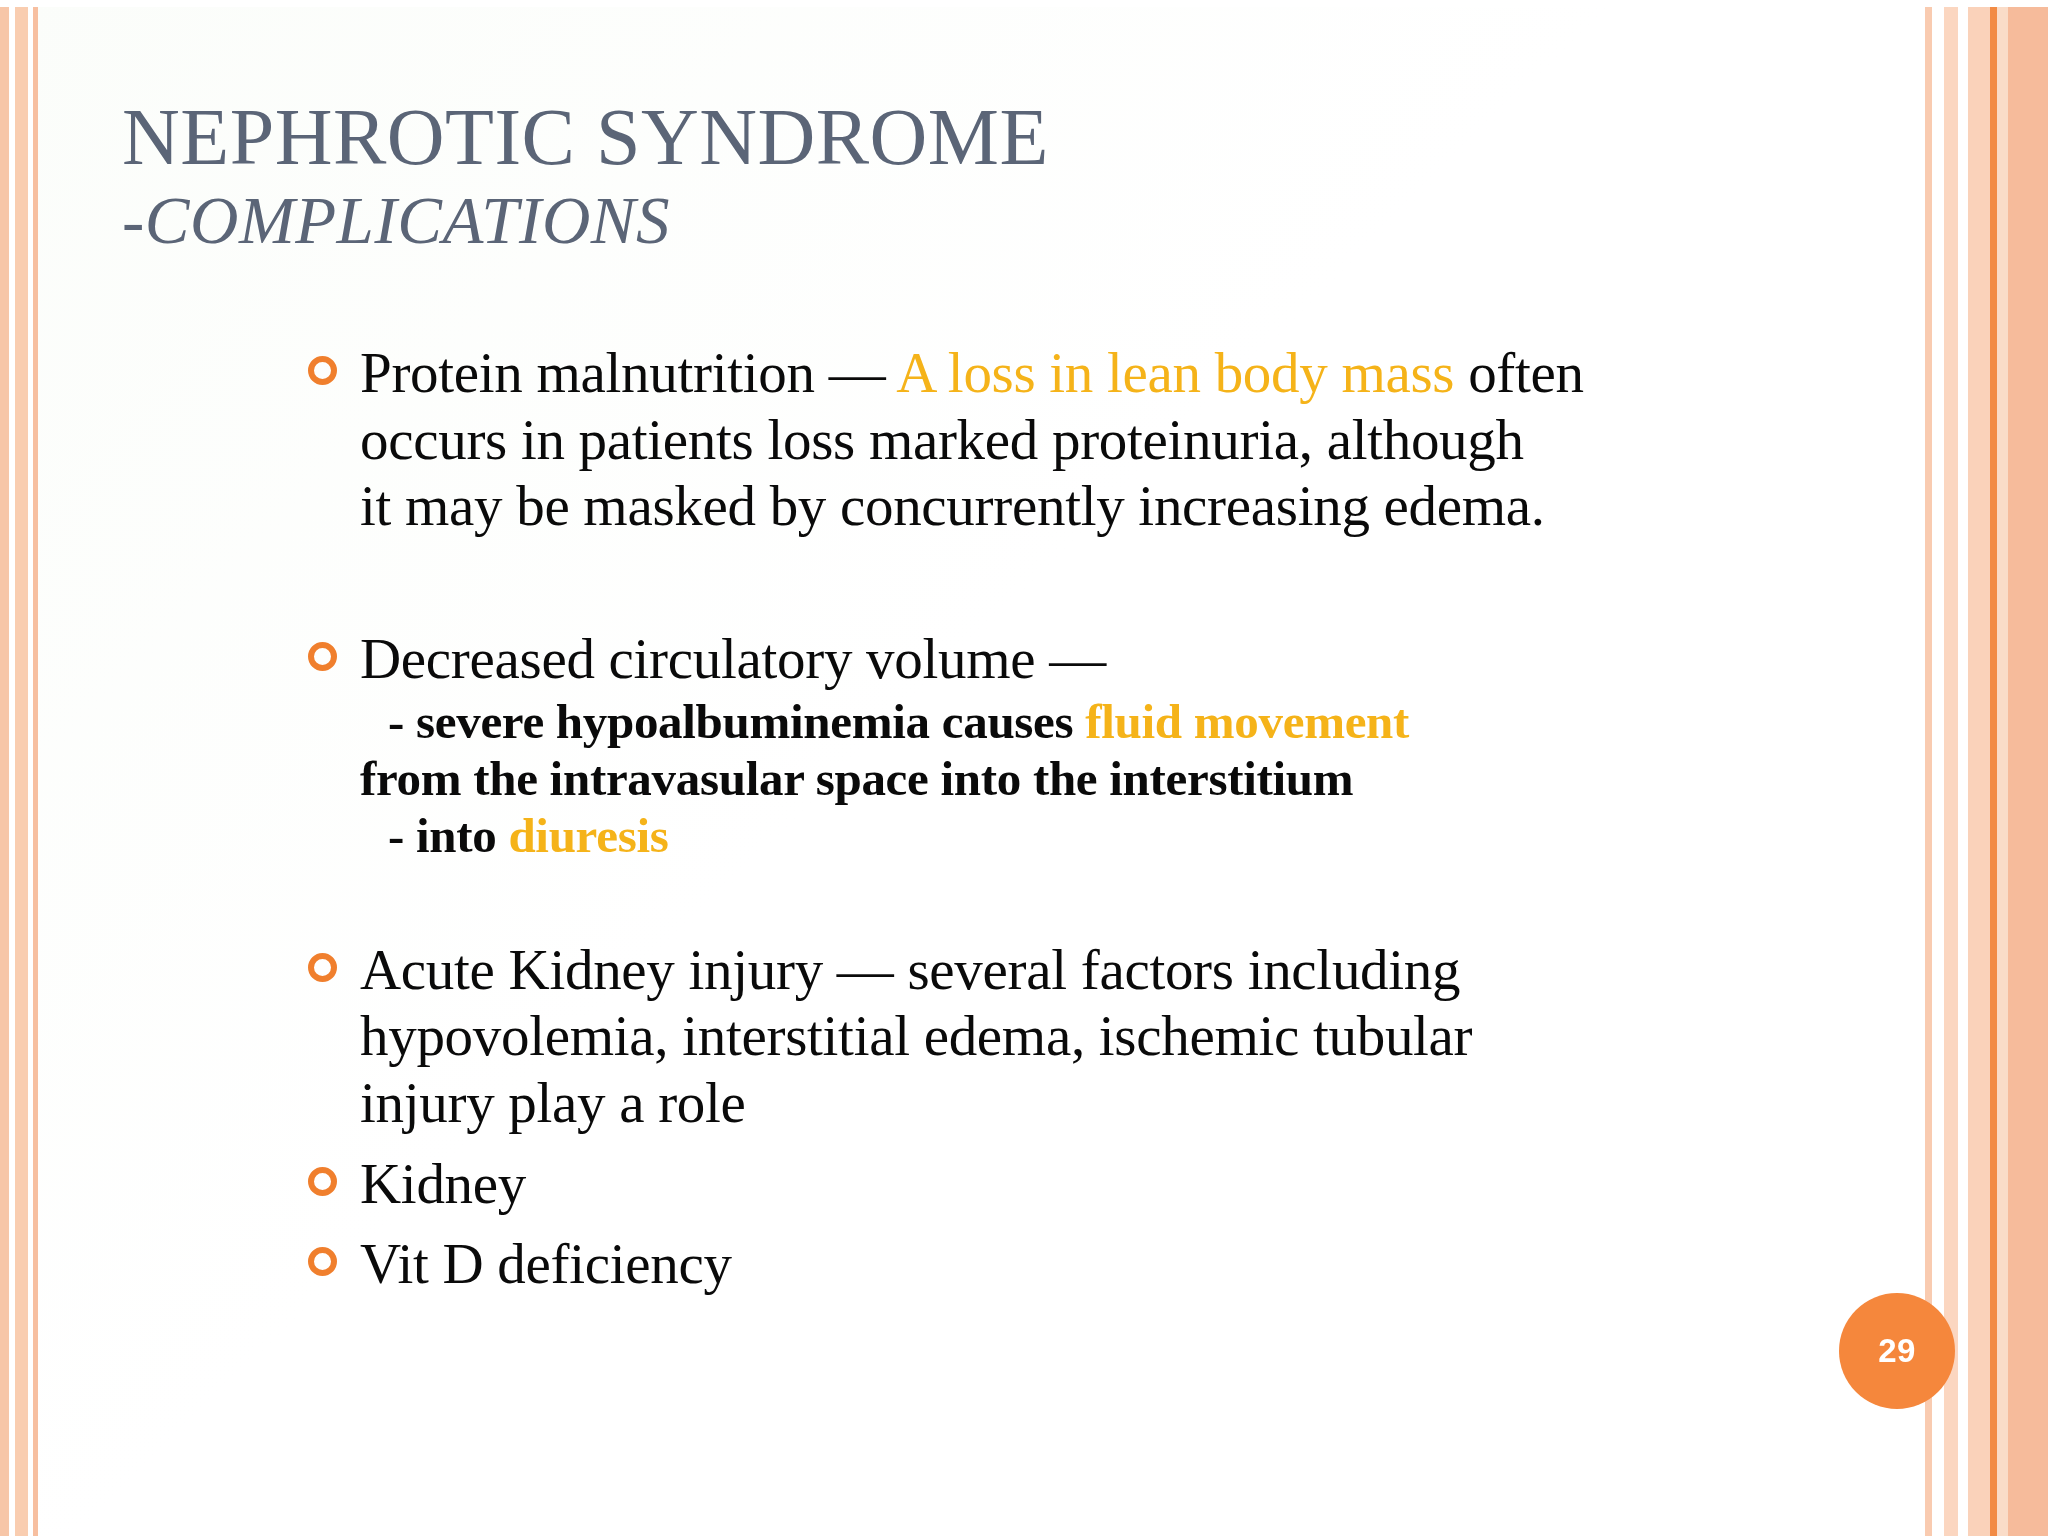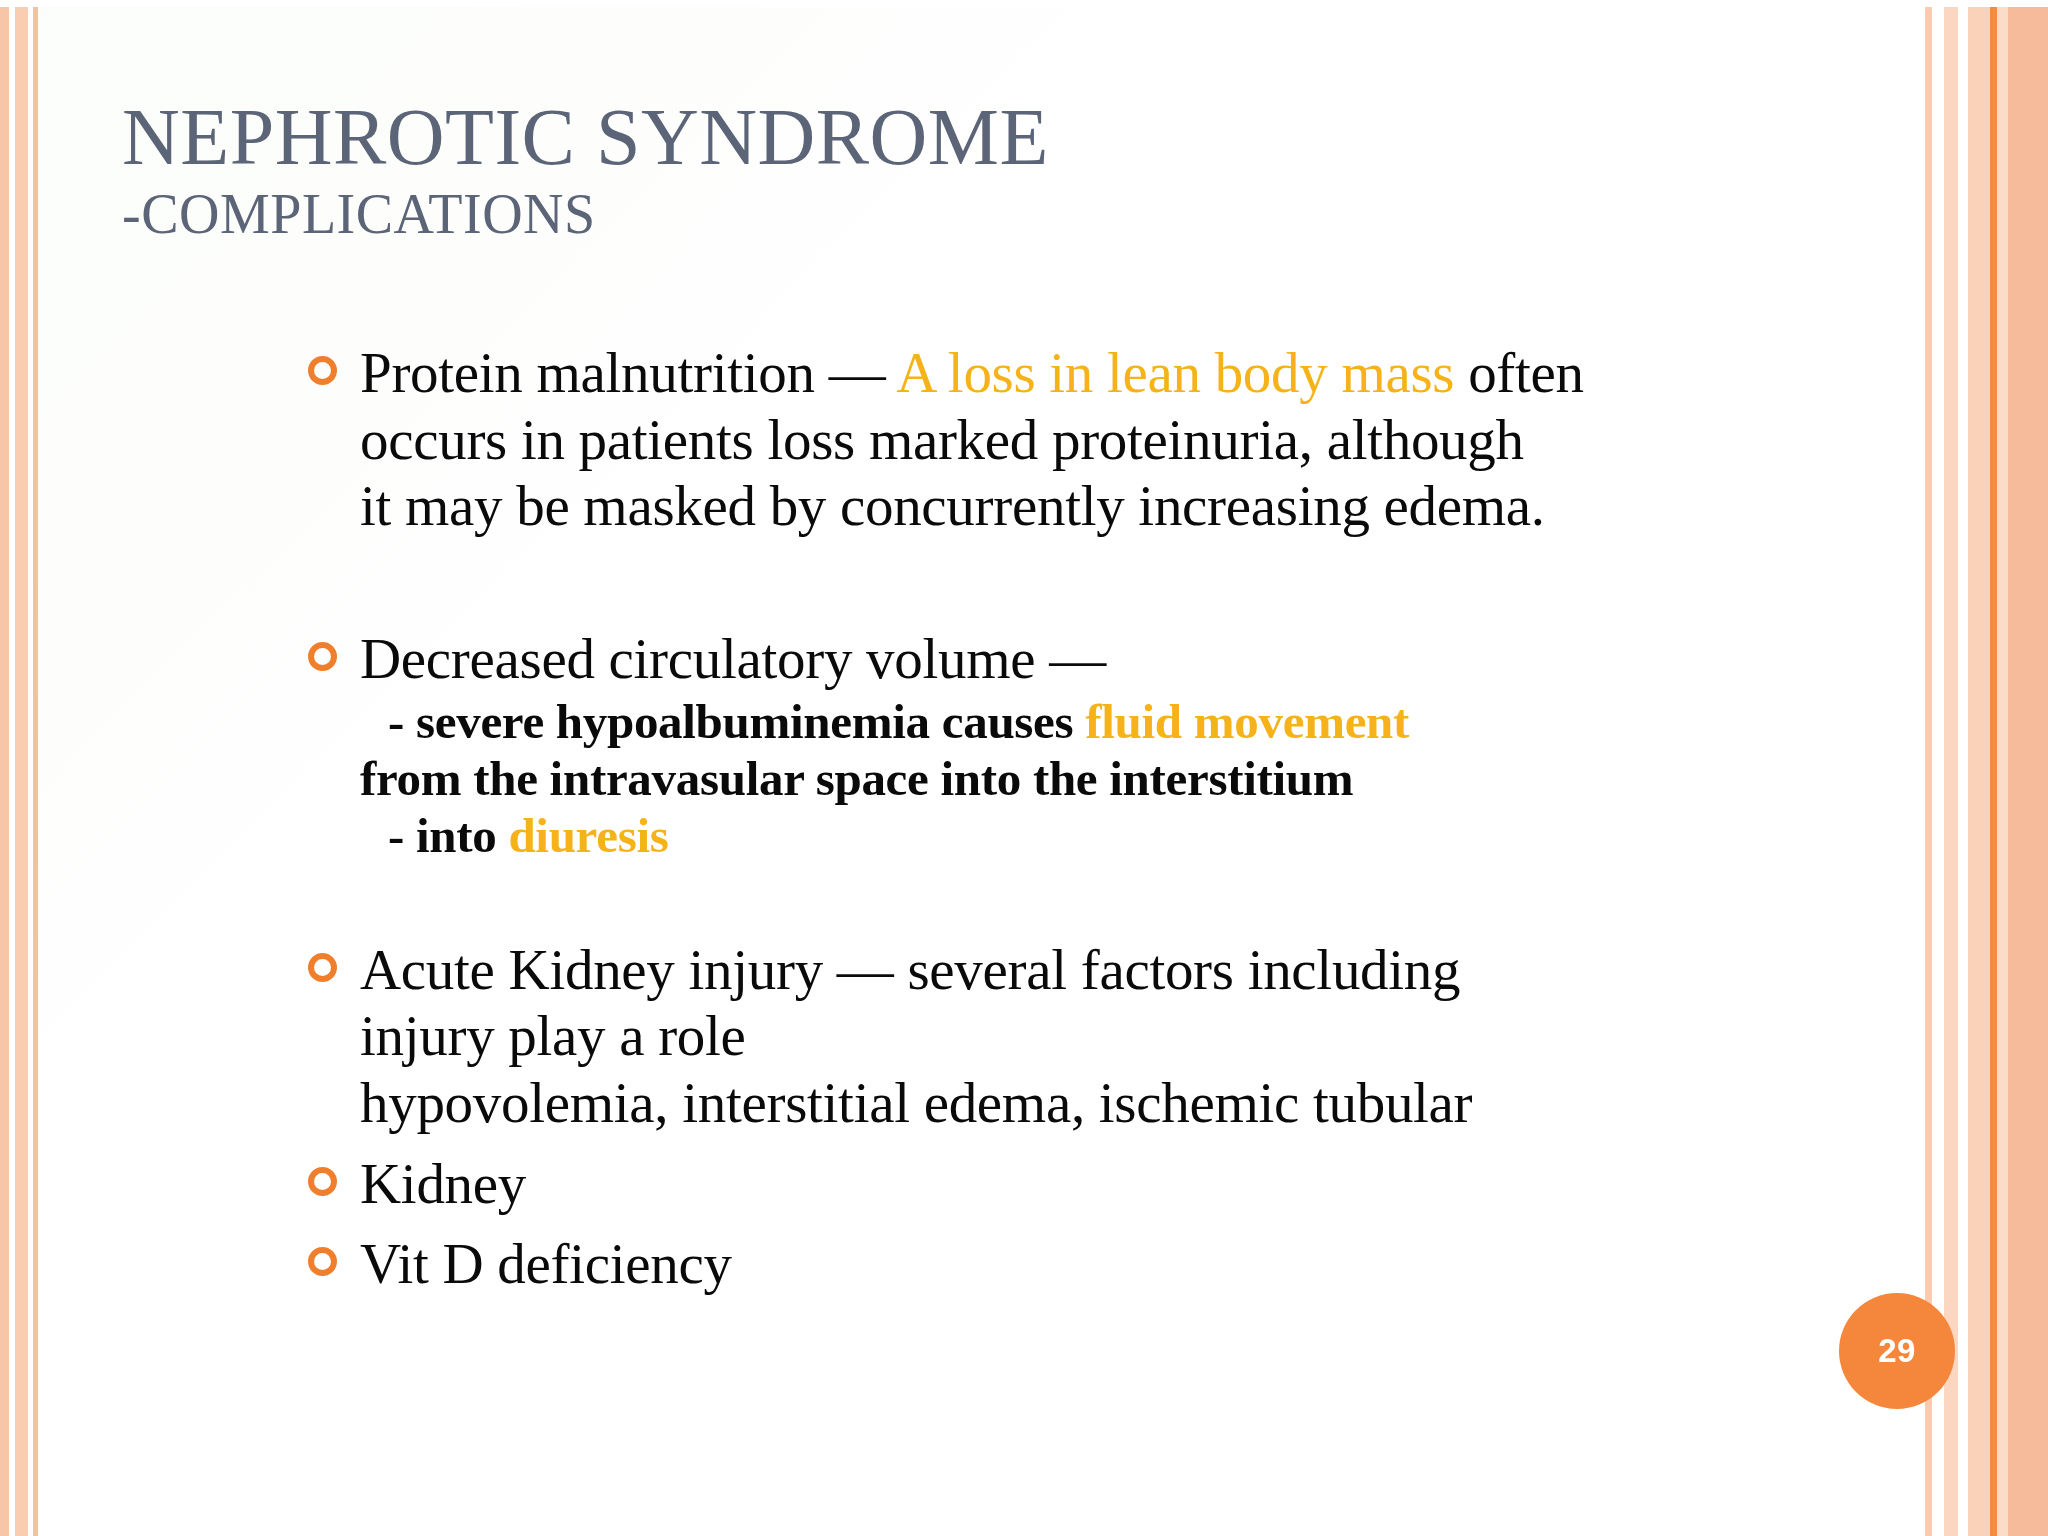--- a/index.html
+++ b/index.html
@@ -57,21 +57,21 @@
     font-family: "Liberation Serif", "DejaVu Serif", serif;
     font-size: 78px;
     line-height: 1.12;
     font-weight: 400;
     letter-spacing: 0.5px;
     font-variant: small-caps;
     text-transform: uppercase;
   }
   .title-line { display: block; white-space: pre; }
   .title-line.l1 { font-size: 80px; }
-  .title-line.l2 { font-size: 56px; }
+  .title-line.l2 { font-size: 67px; font-style: italic; }
 
   
   .body {
     position: absolute;
     left: 300px;
     top: 333px;
     width: 1680px;
     color: #000000;
     font-family: "Liberation Serif", "DejaVu Serif", serif;
   }
@@ -180,22 +180,22 @@
     <div class="sub-line flush">from the intravasular space into the interstitium</div>
     <div class="sub-line indent">
       <span>- into </span><span class="hl">diuresis</span>
     </div>
 
     <div class="gap-md"></div>
 
     <div class="blk bullet-item">
       <span class="ring"></span>
       <span>Acute Kidney injury —  several factors including</span>
+      <div>hypovolemia, interstitial edema, ischemic tubular</div>
       <div>injury play a role</div>
-      <div>hypovolemia, interstitial edema, ischemic tubular</div>
     </div>
 
     <div class="gap-sm"></div>
 
     <div class="blk bullet-item">
       <span class="ring"></span>
       <span>Kidney</span>
     </div>
 
     <div class="gap-sm"></div>

